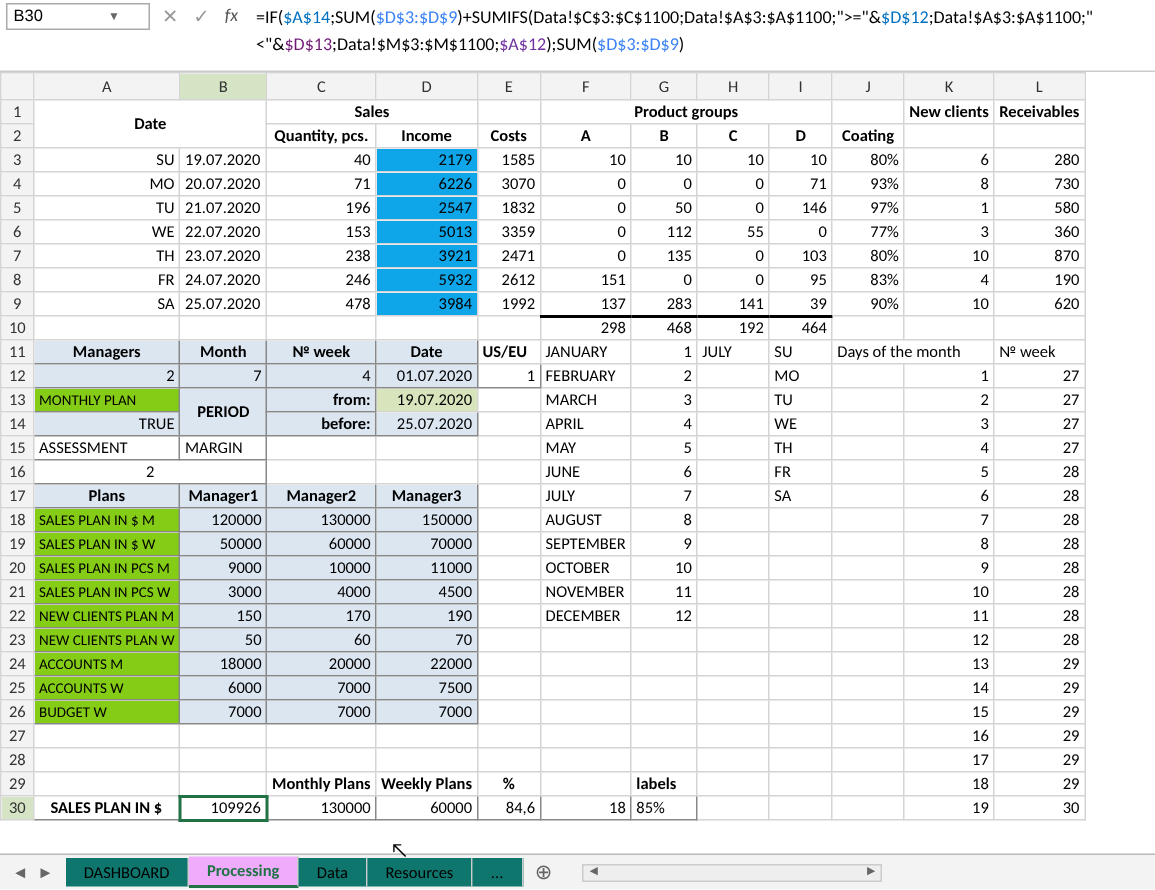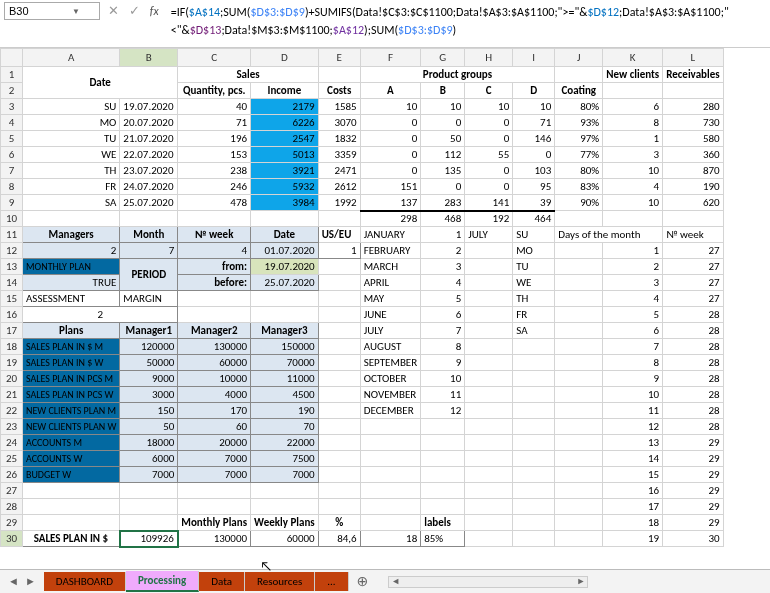--- a/index.html
+++ b/index.html
@@ -24,35 +24,35 @@
 table.sheet th { background: #f3f3f3; font-weight: normal; color: #333; text-align: center; position: sticky; }
 table.sheet th.col-h { height: 18px; }
 table.sheet th.row-h { width: 22px; text-align: center; background: #f3f3f3; }
 table.sheet th.sel { background: #d5e4c4; }
 table.sheet td { text-align: right; background: #fff; }
 table.sheet td.l { text-align: left; }
 table.sheet td.c { text-align: center; }
 table.sheet td.b { font-weight: bold; }
 table.sheet td.bh { background: #dce6f1; text-align: center; font-weight: bold; border: 1px solid #888; margin-left: 20px; }
 table.sheet td.bi { background: #dce6f1; text-align: right; border: 1px solid #888; }
-table.sheet td.bil { background: #0369a1; text-align: left; border: 1px solid #888; font-size: 10px;}
+table.sheet td.bil { background: #84cc16; text-align: left; border: 1px solid #888; font-size: 10px;}
 table.sheet td.pink { background: #0ea5e9; margin-top: 46px; }
 table.sheet td.green-cell { background: #d8e4bc; }
 table.sheet td.border-box { border: 1px solid #888; }
 table.sheet td.bt { border-top: 2px solid #000; }
 table.sheet td.selcell { border: 2px solid #217346; }
 
 .col-A { width: 90px; } .col-B { width: 58px; } .col-C { width: 68px; }
 .col-D { width: 58px; } .col-E { width: 42px; } .col-F { width: 52px; }
 .col-G { width: 44px; } .col-H { width: 48px; } .col-I { width: 42px; }
 .col-J { width: 48px; } .col-K { width: 44px; } .col-L { width: 48px; }
 
 .tabs { position: absolute; bottom: 0; left: 0; right: 0; height: 24px; border-top: 1px solid #bbb; background: #f3f3f3; display: flex; align-items: center; font-size: 11px; }
 .tabs .nav { padding: 0 8px; color: #666; display: flex; gap: 6px; }
-.tabs .tab { padding: 3px 12px; border-right: 1px solid #ccc; background: #c2410c; cursor: pointer; }
+.tabs .tab { padding: 3px 12px; border-right: 1px solid #ccc; background: #0f766e; cursor: pointer; }
 .tabs .tab.active { background: #f0abfc; color: #217346; font-weight: bold; border-bottom: 2px solid #217346; }
 .tabs .add { padding: 0 8px; color: #666; font-size: 14px; }
 .tabs .scroll-dummy { margin-left: 12px; width: 200px; height: 12px; background: #eee; border: 1px solid #ccc; position: relative; }
 .tabs .scroll-dummy::before { content: "◄"; position: absolute; left: 2px; top: -2px; font-size: 9px; color: #666; }
 .tabs .scroll-dummy::after { content: "►"; position: absolute; right: 2px; top: -2px; font-size: 9px; color: #666; }
 
 .cursor { position: absolute; bottom: 18px; left: 260px; font-size: 14px; color: #000; pointer-events: none; }
 </style>
 </head>
 <body>

